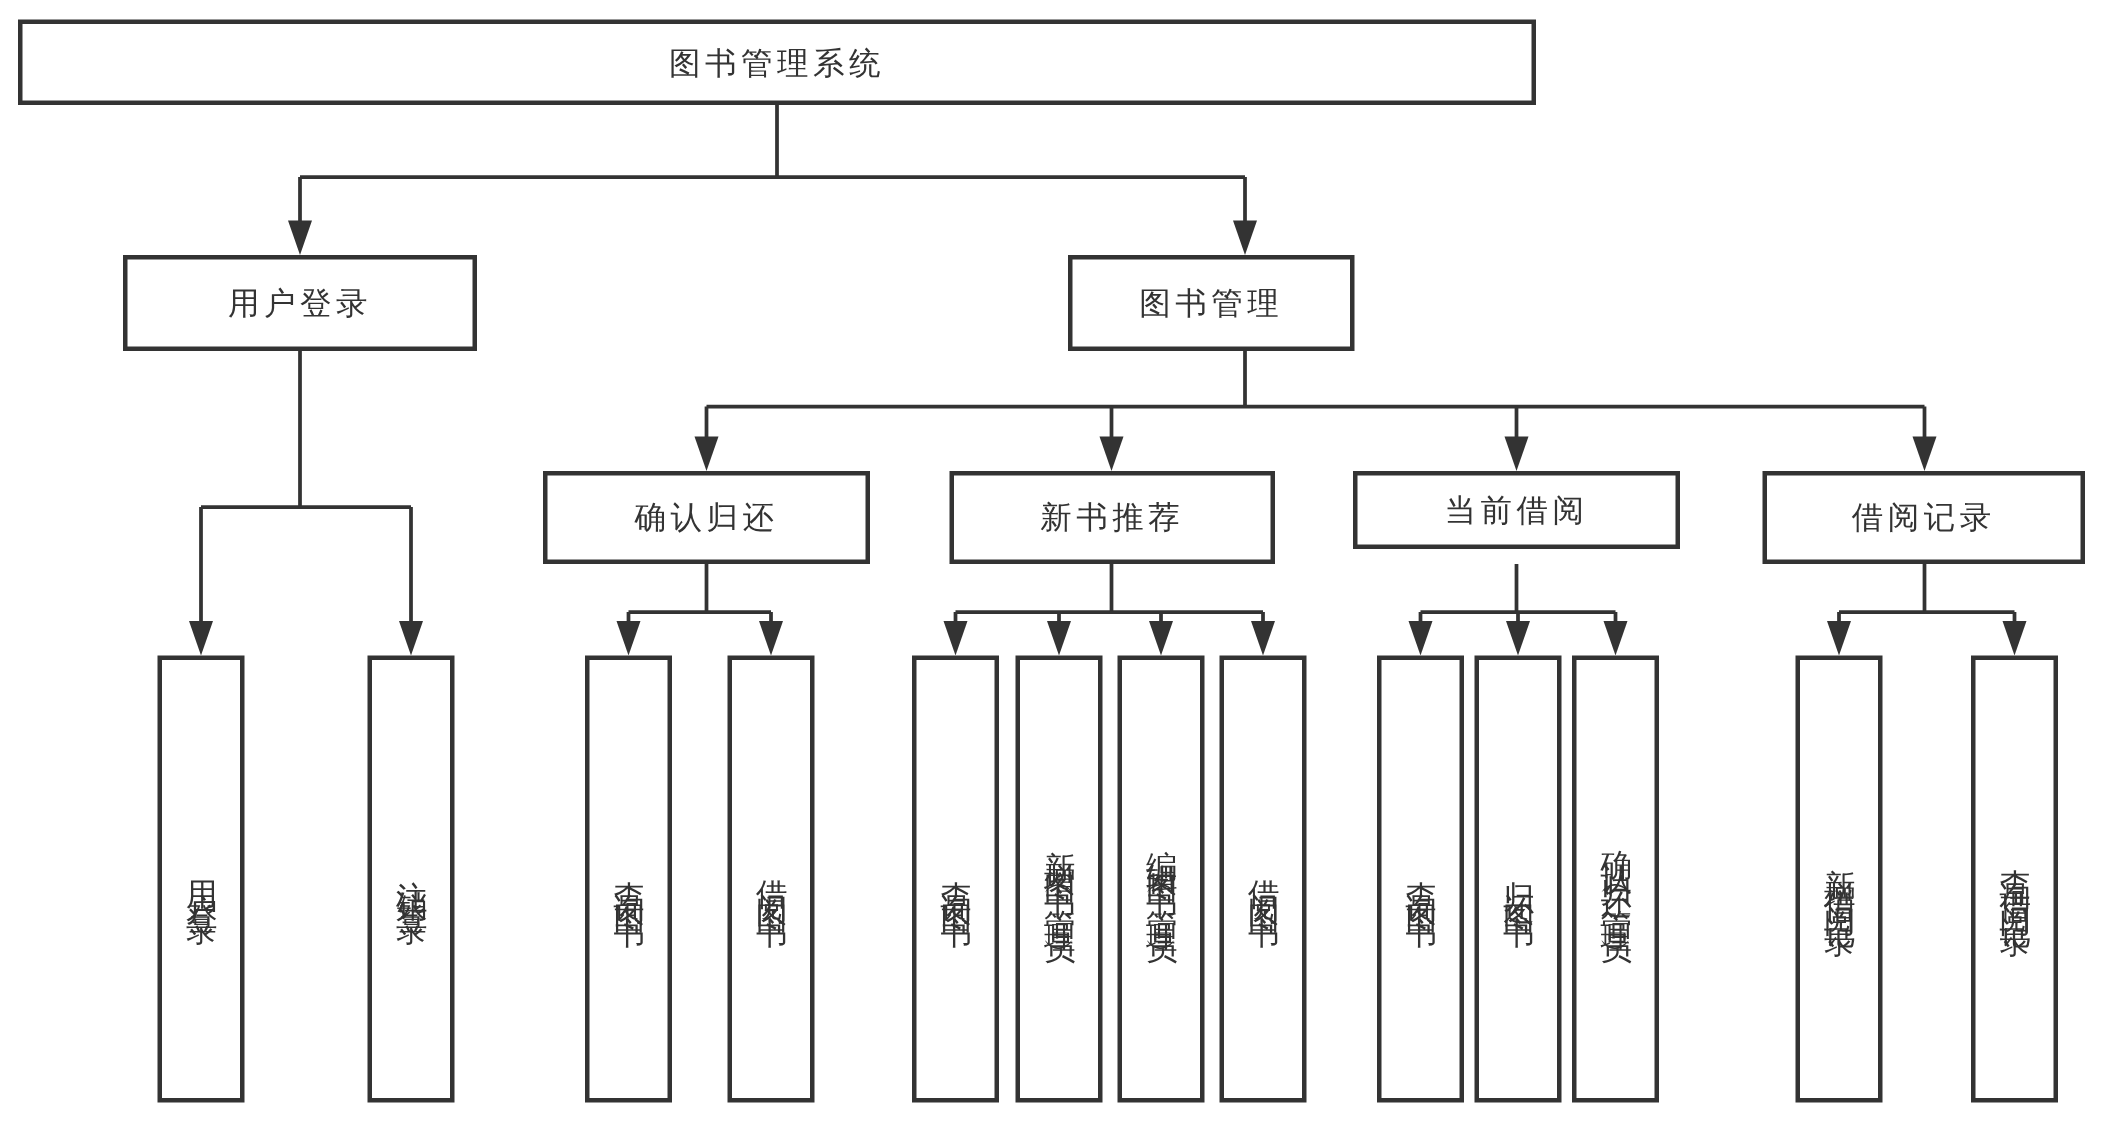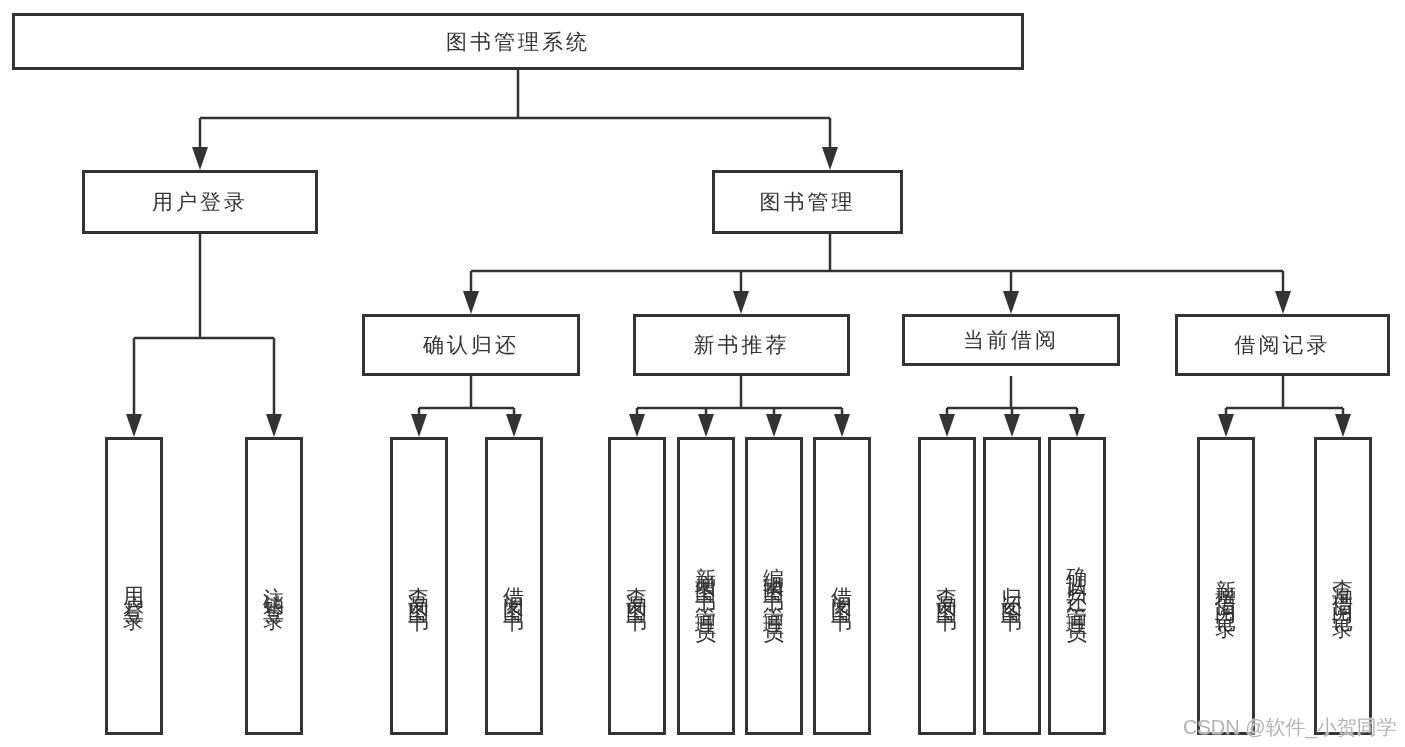--- a/index.html
+++ b/index.html
@@ -177,15 +177,14 @@
     <span class="vtext">确认归还（管理员）</span>
   </div>
 
   <div class="node vbox" style="left:1197px">
     <span class="vtext">新增借阅记录</span>
   </div>
   <div class="node vbox" style="left:1314px">
     <span class="vtext">查询借阅记录</span>
   </div>
 
-  <div class="watermark">CSDN @软件_小贺同学</div>
 
 </div>
 
 </body></html>

